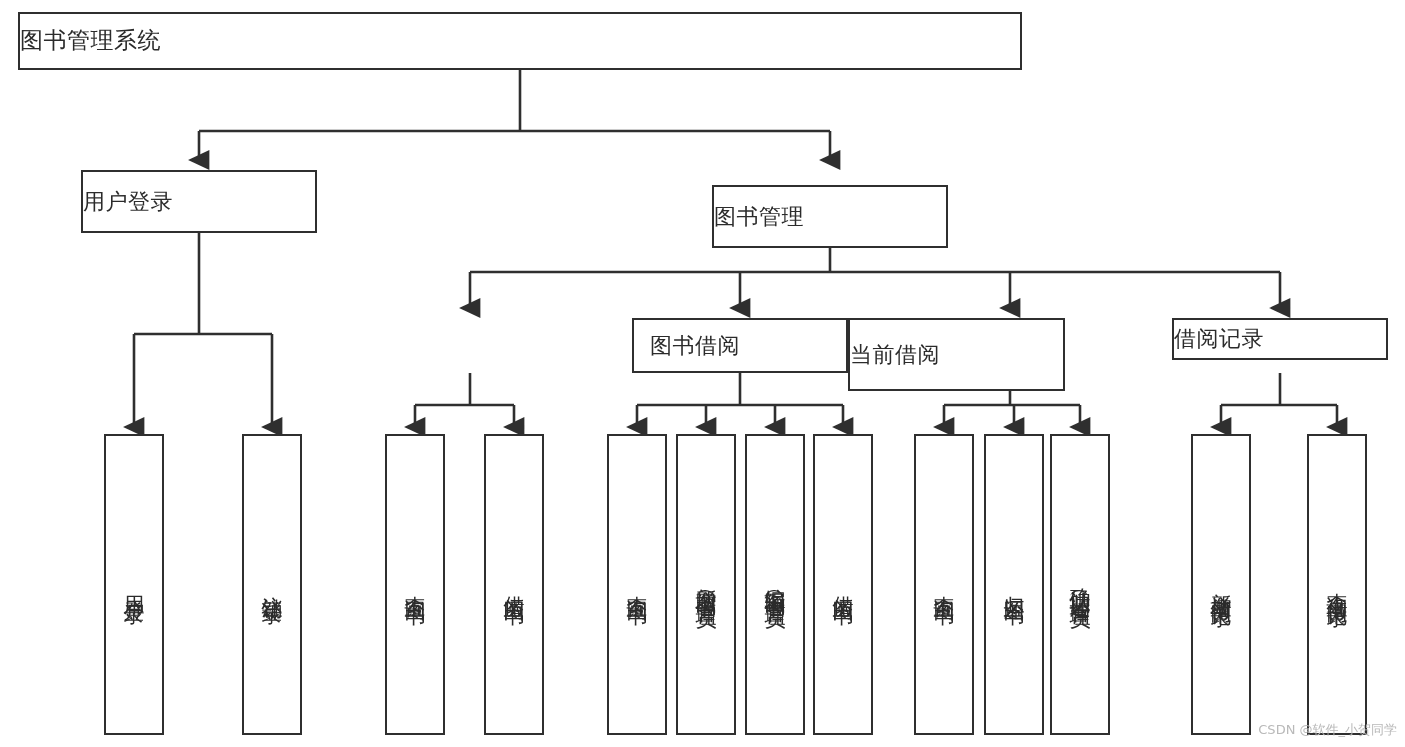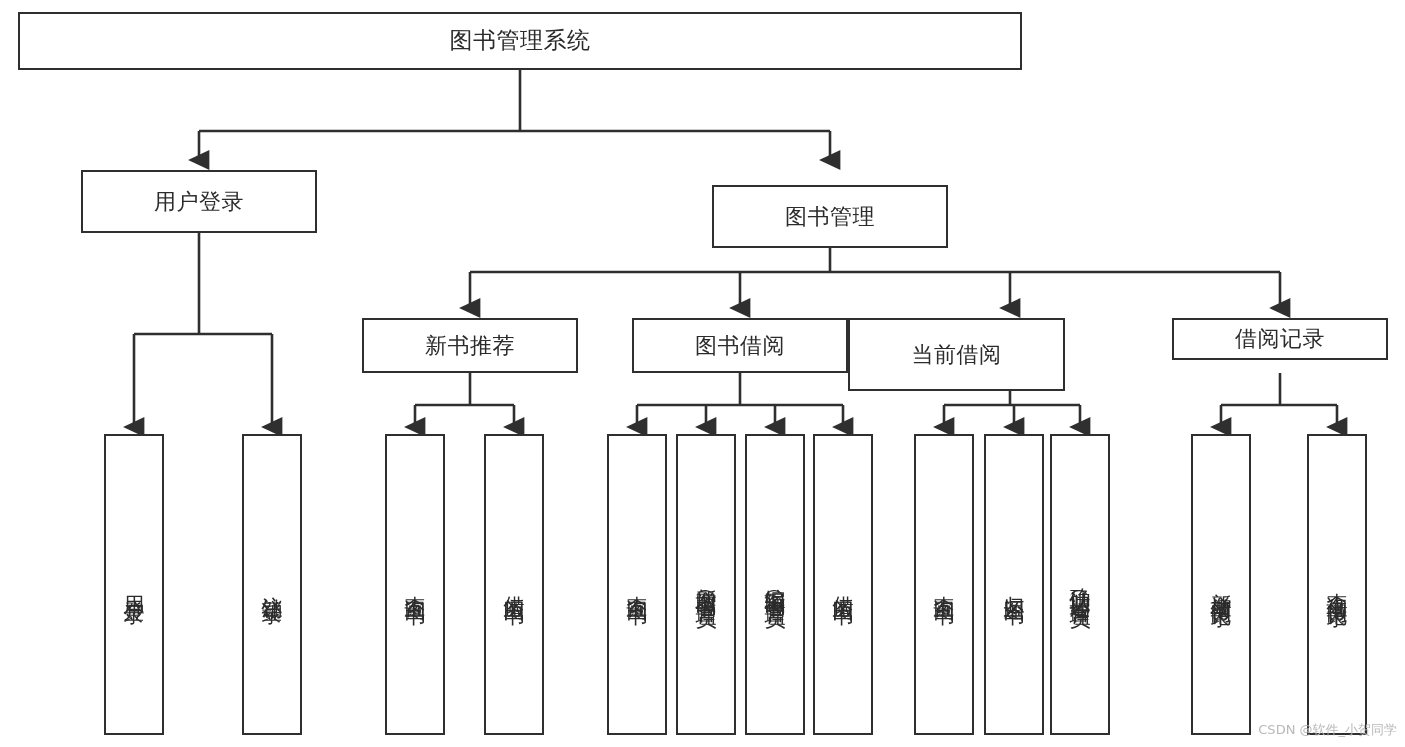--- a/index.html
+++ b/index.html
@@ -23,21 +23,21 @@
     height: 747px;
     pointer-events: none;
   }
   .node {
     position: absolute;
     box-sizing: border-box;
     border: 2px solid #2f2f2f;
     background: #ffffff;
     display: flex;
     align-items: center;
-    justify-content: center;
+    justify-content: flex-start;
     color: #2b2b2b;
   }
   .node-label {
     display: block;
     text-align: center;
     line-height: 1.18;
     letter-spacing: 0.5px;
     white-space: nowrap;
   }
   
@@ -130,24 +130,21 @@
     <span class="node-label">图书管理系统</span>
   </div>
 
   <div class="node horiz" style="left:81px; top:170px; width:236px; height:63px;">
     <span class="node-label">用户登录</span>
   </div>
   <div class="node horiz" style="left:712px; top:170px; width:236px; height:63px;margin-top:15px;">
     <span class="node-label">图书管理</span>
   </div>
 
-  <div class="node horiz" style="left:362px; top:318px; width:216px; height:55px;">
-    <span class="node-label">新书推荐</span>
-  </div>
-  <div class="node horiz" style="left:632px; top:318px; width:216px; height:55px;">
+  <div class="node horiz" style="left:632px; top:318px; width:216px; height:55px;padding-left:16px;">
     <span class="node-label">图书借阅</span>
   </div>
   <div class="node horiz" style="left:848px; top:318px; width:217px; height:73px;">
     <span class="node-label">当前借阅</span>
   </div>
   <div class="node horiz" style="left:1172px; top:318px; width:216px; height:42px;">
     <span class="node-label">借阅记录</span>
   </div>
 
   <div class="node vert" style="left:104px; top:434px; width:60px; height:301px;">

